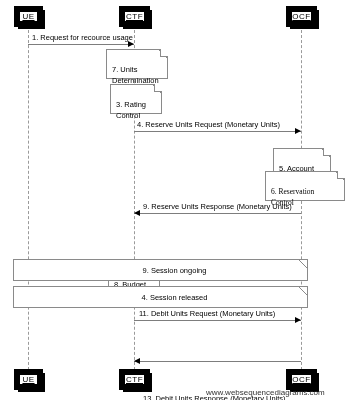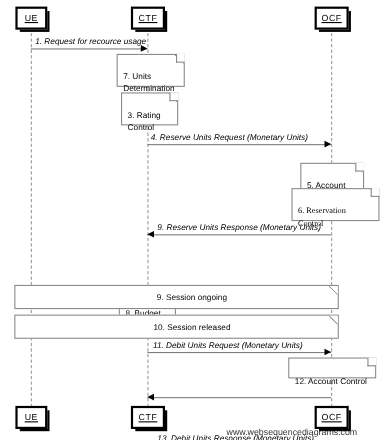--- a/index.html
+++ b/index.html
@@ -20,21 +20,21 @@
   .lifeline {
     position: absolute;
     width: 0;
     border-left: 1px dashed #9a9a9a;
   }
 
   
   .actor {
     position: absolute;
     box-sizing: border-box;
-    border: 2px solid #000000;
+    border: 6px solid #000000;
     background: #ffffff;
     box-shadow: 3px 3px 0 -1px #000000;
     display: flex;
     align-items: center;
     justify-content: center;
   }
   .actor-label {
     font-size: 8px;
     color: #000000;
     text-decoration: underline;
@@ -95,21 +95,20 @@
     position: absolute;
     height: 1px;
     background: #7d7d7d;
   }
   .msg-label {
     position: absolute;
     font-size: 7.5px;
     color: #000000;
     line-height: 9px;
     white-space: nowrap;
-    font-style: italic;
   }
   .arrowhead-r, .arrowhead-l {
     position: absolute;
     width: 0;
     height: 0;
     border-top: 3.5px solid transparent;
     border-bottom: 3.5px solid transparent;
   }
   .arrowhead-r { border-left: 6px solid #000000; }
   .arrowhead-l { border-right: 6px solid #000000; }
@@ -182,32 +181,28 @@
 Control</span>
     <span class="note-fold"></span>
   </div>
 
   <div class="session" style="left:13px; top:259px; width:295px; height:22px;">
     <span>9. Session ongoing</span>
     <span class="note-fold"></span>
   </div>
 
   <div class="session" style="left:13px; top:286px; width:295px; height:22px;">
-    <span>10. Session released</span>
+    <span>4. Session released</span>
     <span class="note-fold"></span>
   </div>
 
   <div class="msg" style="left:134px; top:320px; width:167px;"></div>
   <div class="arrowhead-r" style="left:295px; top:317px;"></div>
   <div class="msg-label" style="left:139px; top:309px;">11. Debit Units Request (Monetary Units)</div>
 
-  <div class="note" style="left:262px; top:325px; width:80px; height:19px; padding-top:4px;">
-    <span>12. Account Control</span>
-    <span class="note-fold"></span>
-  </div>
 
   <div class="msg" style="left:134px; top:361px; width:167px;"></div>
   <div class="arrowhead-l" style="left:134px; top:358px;"></div>
   <div class="msg-label" style="left:143px; top:350px;margin-top:44px;">13. Debit Units Response (Monetary Units)</div>
 
   <div class="actor" style="left:14px; top:369px; width:29px; height:21px;">
     <span class="actor-label">UE</span>
   </div>
   <div class="actor" style="left:119px; top:369px; width:31px; height:21px;">
     <span class="actor-label">CTF</span>

